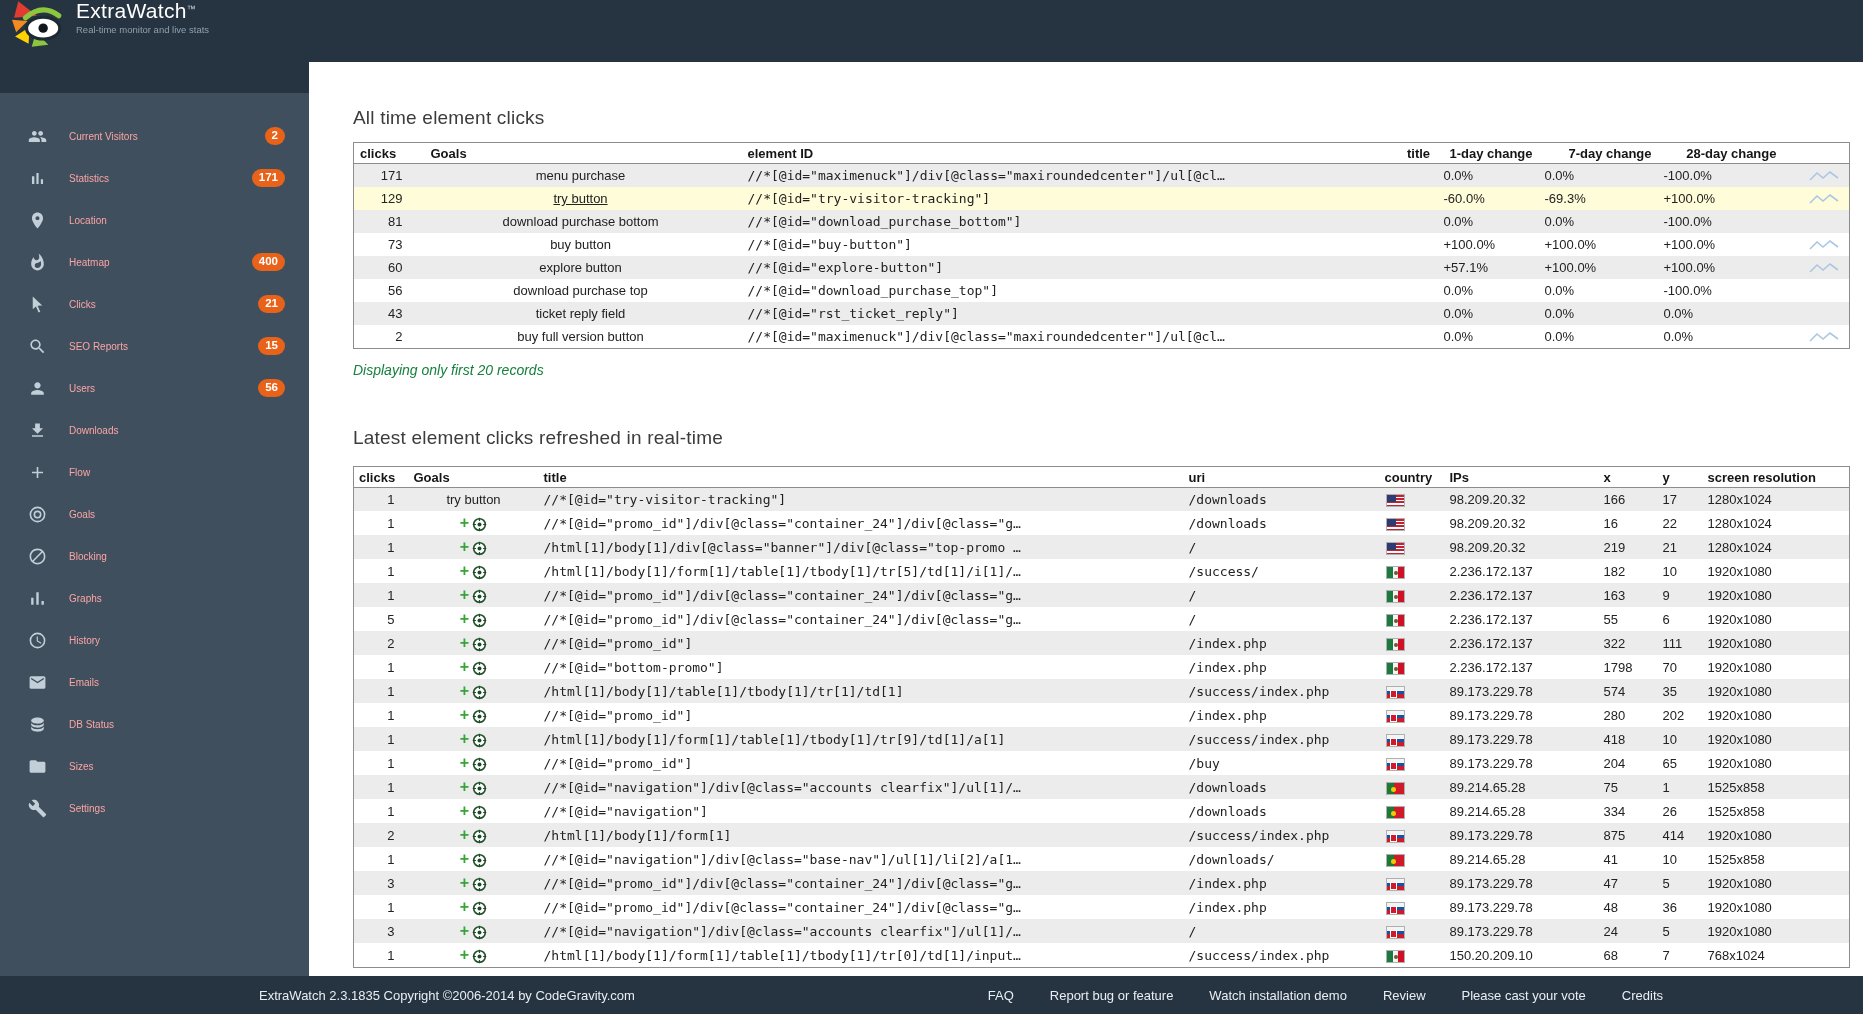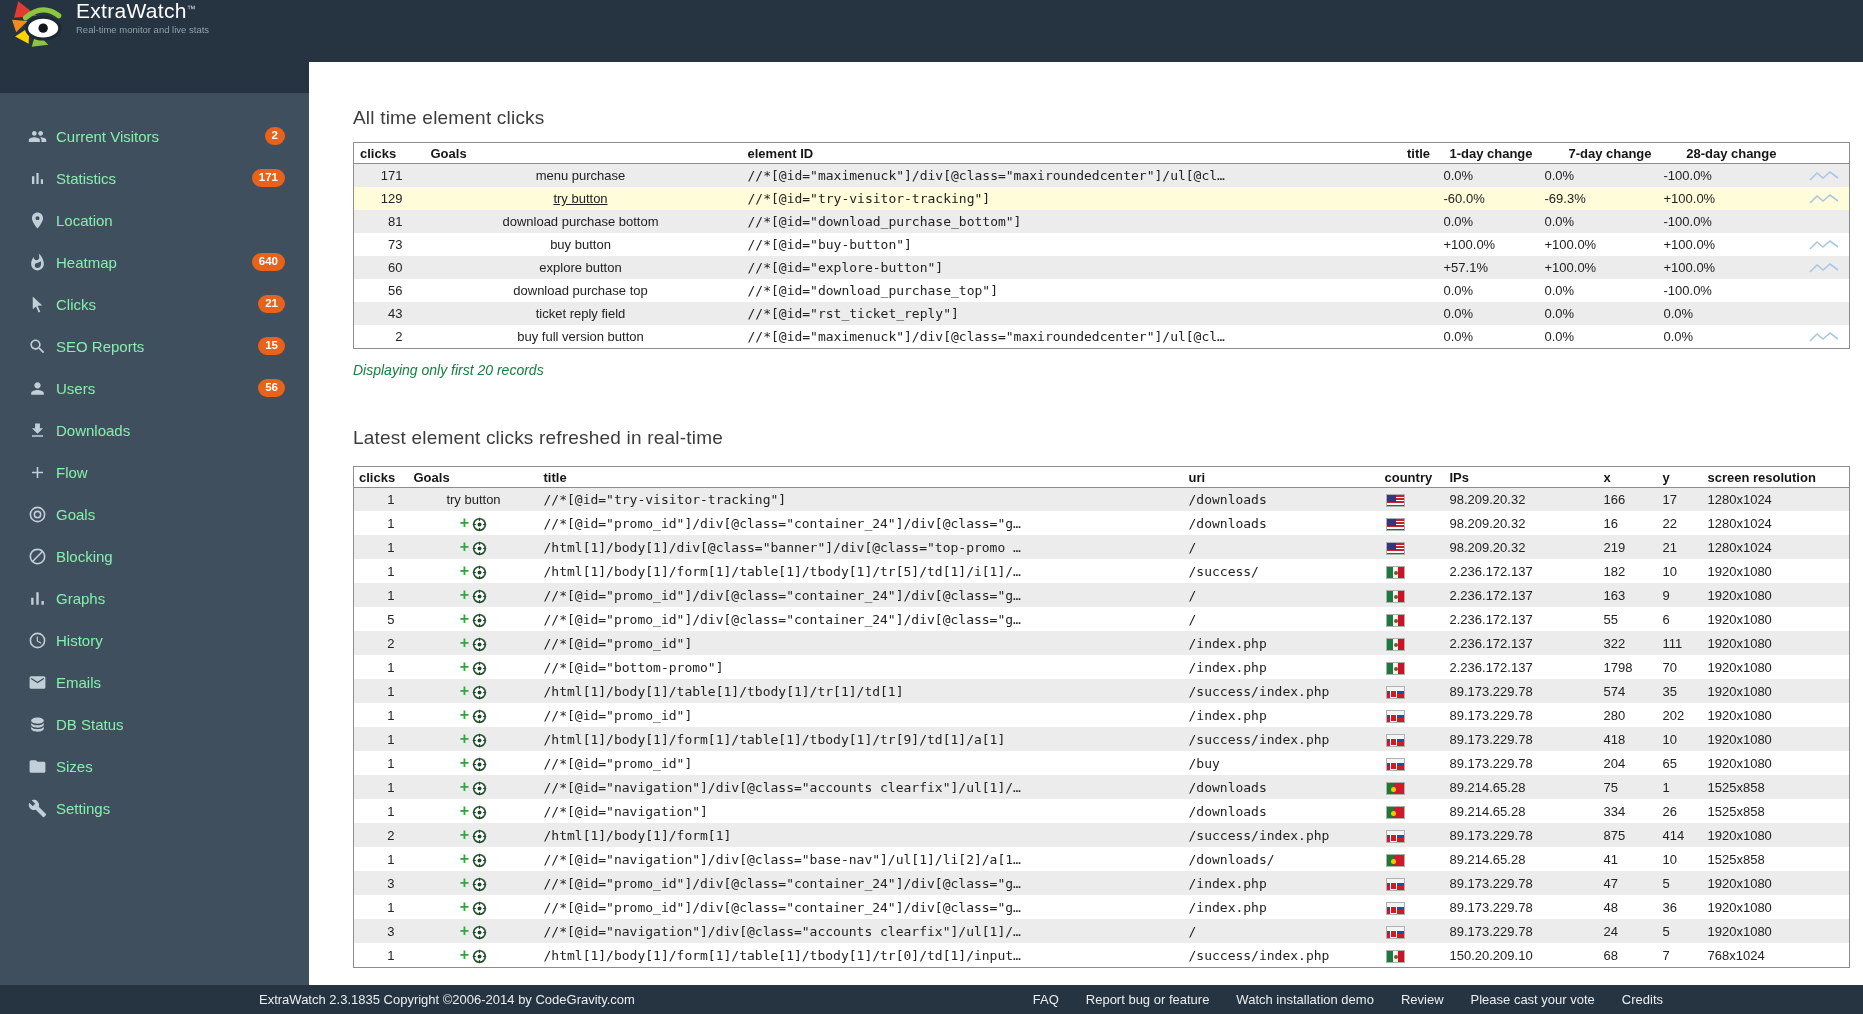--- a/index.html
+++ b/index.html
@@ -12,21 +12,21 @@
   .logo-block{height:93px;background:#263341;display:flex;align-items:flex-start;padding-left:12px}
   .logo-mark{width:54px;height:48px;flex:0 0 auto}
   .logo-text{margin-left:10px;line-height:1.05}
   .logo-name{color:#fff;font-size:21px;letter-spacing:.3px}
   .logo-tm{color:#cfd8de;font-size:9px;vertical-align:super}
   .logo-tagline{color:#8fa1ad;font-size:9.5px;margin-top:3px}
   .menu{padding-top:22px}
   .side-item{display:flex;align-items:center;height:42px;padding-left:26px;cursor:pointer}
   .side-icon{width:22px;height:22px;color:#c2cfd8;display:flex;align-items:center;justify-content:center}
   .side-icon svg{width:19px;height:19px;fill:currentColor}
-  .side-label{margin-left:8px;color:#86efac;font-size:15px;white-space:nowrap}
+  .side-label{margin-left:21px;color:#fca5a5;font-size:10px;white-space:nowrap}
   .badge{margin-left:auto;margin-right:24px;background:#e8621a;color:#fff;font-size:11.5px;
     font-weight:bold;border-radius:10px;padding:3px 7px;min-width:12px;text-align:center;line-height:1}
 
   
   .content{position:absolute;left:309px;top:62px;width:1554px;height:952px;background:#fff;
     padding:45px 14px 0 44px;overflow:hidden}
   h2.section{font-size:19px;color:#3c3c3c;font-weight:400;letter-spacing:.2px}
   #heading-alltime{margin:0 0 13px 0}
   #heading-latest{margin:49px 0 17px 0}
   .note{margin-top:13px;color:#15803d;font-style:italic;font-size:14px}
@@ -72,24 +72,24 @@
   .flag.us{background:repeating-linear-gradient(180deg,#bf2333 0 1.6px,#fff 1.6px 3.2px)}
   .flag.us::after{content:"";position:absolute;left:0;top:0;width:9px;height:7px;background:#2e3b73}
   .flag.mx{background:linear-gradient(90deg,#1a7a40 0 33%,#f4f4f4 33% 67%,#cf1125 67%)}
   .flag.mx::after{content:"";position:absolute;left:7px;top:4px;width:4px;height:4px;border-radius:50%;background:#7a5230}
   .flag.sk{background:linear-gradient(180deg,#f4f4f4 0 34%,#1455a3 34% 67%,#d01a2a 67%)}
   .flag.sk::after{content:"";position:absolute;left:3px;top:3px;width:5px;height:6px;background:#d01a2a;border:1px solid #fff}
   .flag.pt{background:linear-gradient(90deg,#1d7a36 0 40%,#d01a2a 40%)}
   .flag.pt::after{content:"";position:absolute;left:4px;top:4px;width:5px;height:5px;border-radius:50%;background:#f5c700}
 
   
-  .footer{position:absolute;left:0;bottom:0;width:1863px;height:29px;background:#263341;z-index:10;
+  .footer{position:absolute;left:0;bottom:0;width:1863px;height:38px;background:#263341;z-index:10;
     display:flex;align-items:center;color:#e8eef3;font-size:13px}
   .copyright{margin-left:259px;white-space:nowrap}
-  .footer-links{margin-left:auto;margin-right:200px;display:flex;gap:27px;white-space:nowrap}
+  .footer-links{margin-left:auto;margin-right:200px;display:flex;gap:36px;white-space:nowrap}
   .flink{cursor:pointer}
 </style>
 </head>
 <body>
 
 <div class="topbar"></div>
 
 <div class="sidebar">
   <div class="logo-block">
     <svg class="logo-mark" viewBox="0 0 52 46">
@@ -139,21 +139,21 @@
 
   </div>
 
   <div class="side-item">
     <span class="side-icon">
           <svg viewBox="0 0 24 24" fill="currentColor">
             <path d="M13.5.67s.74 2.65.74 4.8c0 2.06-1.35 3.73-3.41 3.73-2.07 0-3.63-1.67-3.63-3.73l.03-.36C5.21 7.51 4 10.62 4 14c0 4.42 3.58 8 8 8s8-3.58 8-8C20 8.61 17.41 3.8 13.5.67zM11.71 19c-1.78 0-3.22-1.4-3.22-3.14 0-1.62 1.05-2.76 2.81-3.12 1.77-.36 3.6-1.21 4.62-2.58.39 1.29.59 2.65.59 4.04 0 2.65-2.15 4.8-4.8 4.8z"></path>
           </svg>
         </span>
     <span class="side-label">Heatmap</span>
-    <span class="badge">640</span>
+    <span class="badge">400</span>
   </div>
 
   <div class="side-item">
     <span class="side-icon">
           <svg viewBox="0 0 24 24" fill="currentColor">
             <path d="M6 2l12 11.2-5.8.5 3.3 7.3-2.2 1-3.2-7.4L6 18z"></path>
           </svg>
         </span>
     <span class="side-label">Clicks</span>
     <span class="badge">21</span>

